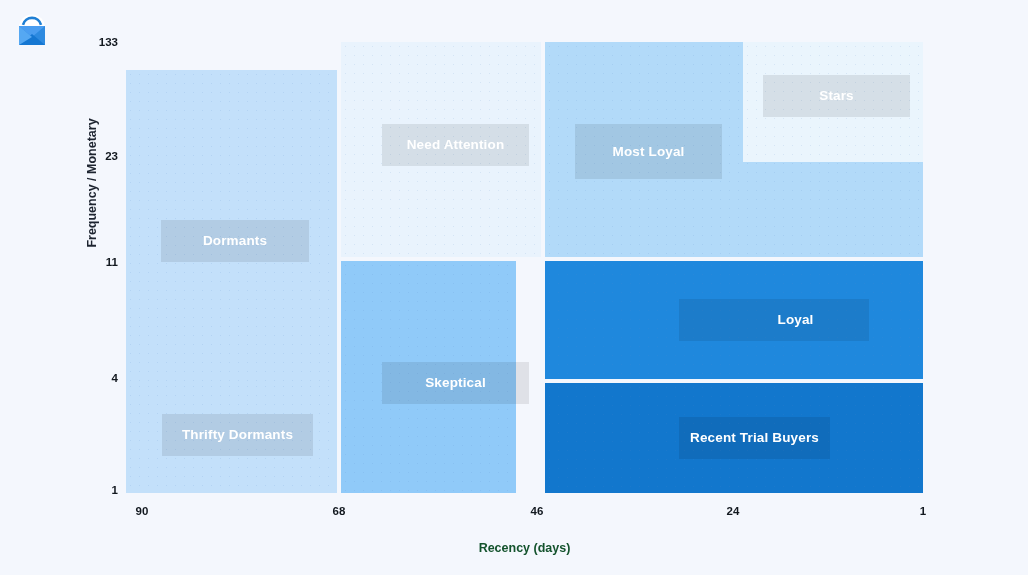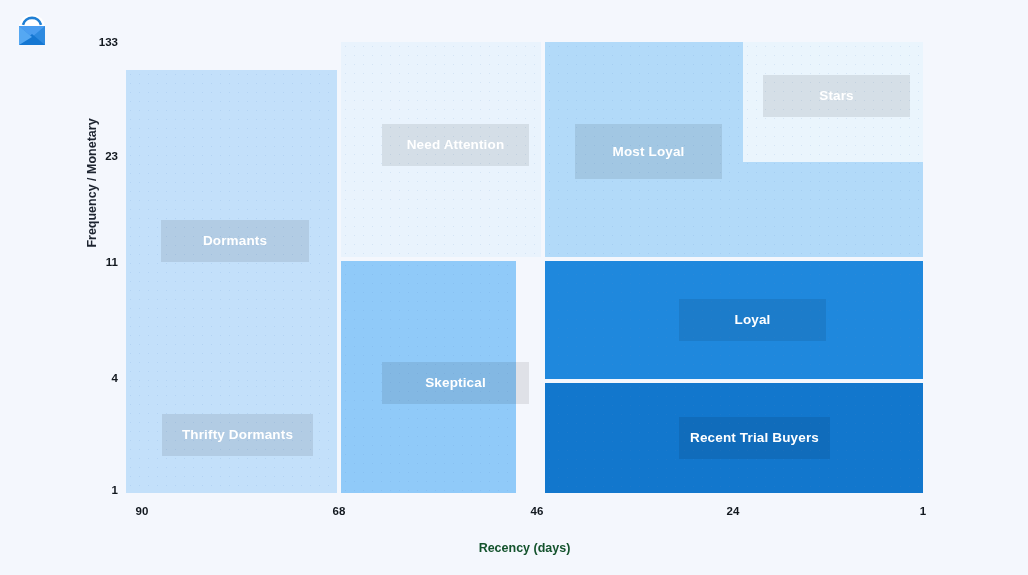--- a/index.html
+++ b/index.html
@@ -167,21 +167,21 @@
       <div class="segment" style="left: 215px; top: 219px; width: 175px; height: 232px; background-color: rgb(144, 202, 249); z-index: 1;">
         <div class="segment-label" style="position: absolute; left: 41px; top: 101px; width: 147px; height: 42px;">Skeptical</div>
       </div>
       <div class="segment" style="left: 419px; top: 0px; width: 378px; height: 215px; background-color: rgb(178, 218, 249); z-index: 1;">
         <div class="segment-label" style="position: absolute; left: 30px; top: 82px; width: 147px; height: 55px;">Most Loyal</div>
       </div>
       <div class="segment" style="left: 617px; top: 0px; width: 180px; height: 120px; background-color: rgb(234, 245, 253); z-index: 3;">
         <div class="segment-label" style="position: absolute; left: 20px; top: 33px; width: 147px; height: 42px;">Stars</div>
       </div>
       <div class="segment" style="left: 419px; top: 219px; width: 378px; height: 118px; background-color: rgb(31, 136, 221); z-index: 1;">
-        <div class="segment-label" style="position: absolute; left: 134px; top: 38px; width: 147px; height: 42px;">Loyal</div>
+        <div class="segment-label" style="position: absolute; left: 134px; top: 38px; width: 147px; height: 42px; padding-left: 43px;">Loyal</div>
       </div>
       <div class="segment" style="left: 419px; top: 341px; width: 378px; height: 110px; background-color: rgb(18, 119, 205); z-index: 1;">
         <div class="segment-label" style="position: absolute; left: 134px; top: 34px; width: 151px; height: 42px;">Recent Trial Buyers</div>
       </div>
     </div>
 
   <div id="x-ticks">
       <div class="x-tick" style="left: 16px;">90</div>
       <div class="x-tick" style="left: 213px;">68</div>
       <div class="x-tick" style="left: 411px;">46</div>

